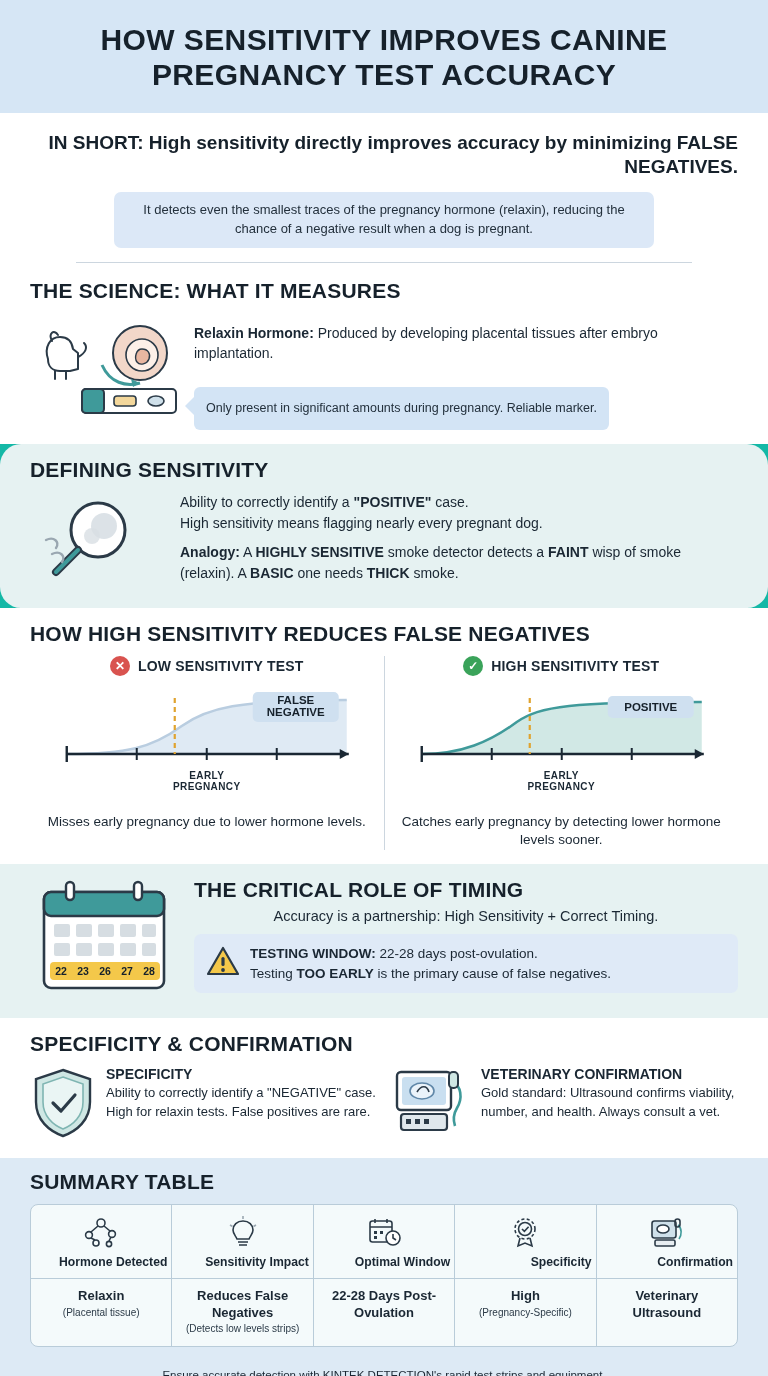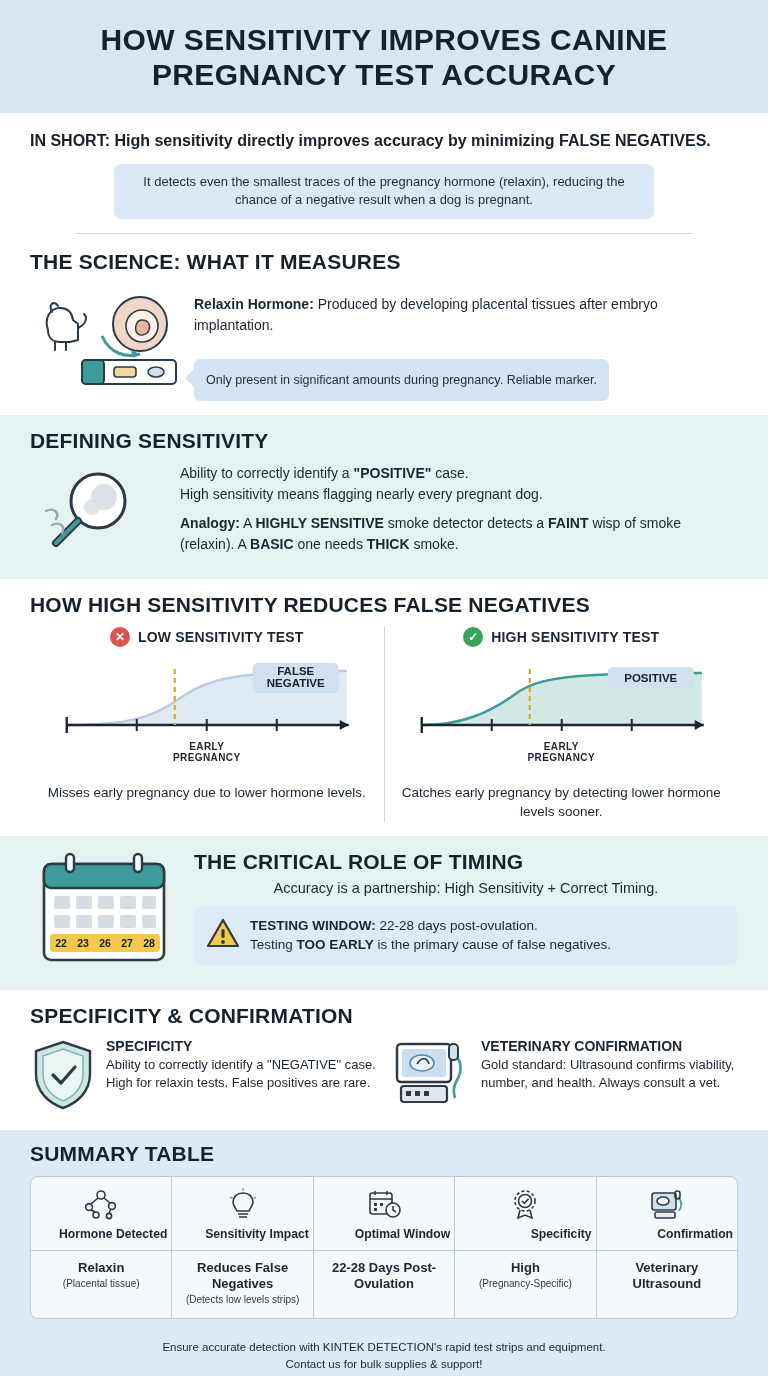--- a/index.html
+++ b/index.html
@@ -37,21 +37,21 @@
   h2.section {
     text-align: left;
     font-size: 21px;
     font-weight: bold;
     color: #16212b;
     margin-bottom: 10px;
     letter-spacing: 0.2px;
   }
 
   
-  .inshort { text-align:left; font-size:16px; font-weight:bold; line-height:1.3; color:#16212b; }
+  .inshort { text-align:right; font-size:19px; font-weight:bold; line-height:1.3; color:#16212b; }
   .inshort .lead { font-weight:bold; }
   .callout {
     margin: 12px auto 4px;
     background:#dce8f7;
     border-radius: 7px;
     padding: 9px 16px;
     max-width: 540px;
     text-align:center;
     font-size: 13px;
     line-height: 1.45;
@@ -181,21 +181,21 @@
           <ellipse cx="126" cy="88" rx="8" ry="5" fill="#cfe0ea" stroke="#2b3a47" stroke-width="1.6"></ellipse>
         </svg>
       </div>
       <div class="science-text">
         <div><b>Relaxin Hormone:</b><span> Produced by developing placental tissues after embryo implantation.</span></div>
         <div class="bubble">Only present in significant amounts during pregnancy. Reliable marker.</div>
       </div>
     </div>
   </div>
 
-  <div class="band mint" style="padding-top:14px;padding-bottom:16px;">
+  <div class="band mint" style="padding-top:14px;padding-bottom:16px;border-radius:21px;">
     <h2 class="section">DEFINING SENSITIVITY</h2>
     <div class="def-row">
       <div class="def-art">
         <svg width="140" height="90" viewBox="0 0 140 90">
           <circle cx="68" cy="34" r="27" fill="#ffffff" stroke="#2b3a47" stroke-width="3"></circle>
           <circle cx="74" cy="30" r="13" fill="#d8dfe4" opacity="0.9"></circle>
           <circle cx="62" cy="40" r="8" fill="#d8dfe4" opacity="0.8"></circle>
           <path d="M48 54 L26 76" stroke="#2b3a47" stroke-width="8" stroke-linecap="round"></path>
           <path d="M48 54 L26 76" stroke="#3f9a9a" stroke-width="4" stroke-linecap="round"></path>
           <path d="M16 44 c8 -4 14 2 10 8" fill="none" stroke="#9aa7b1" stroke-width="2.4" stroke-linecap="round"></path>

